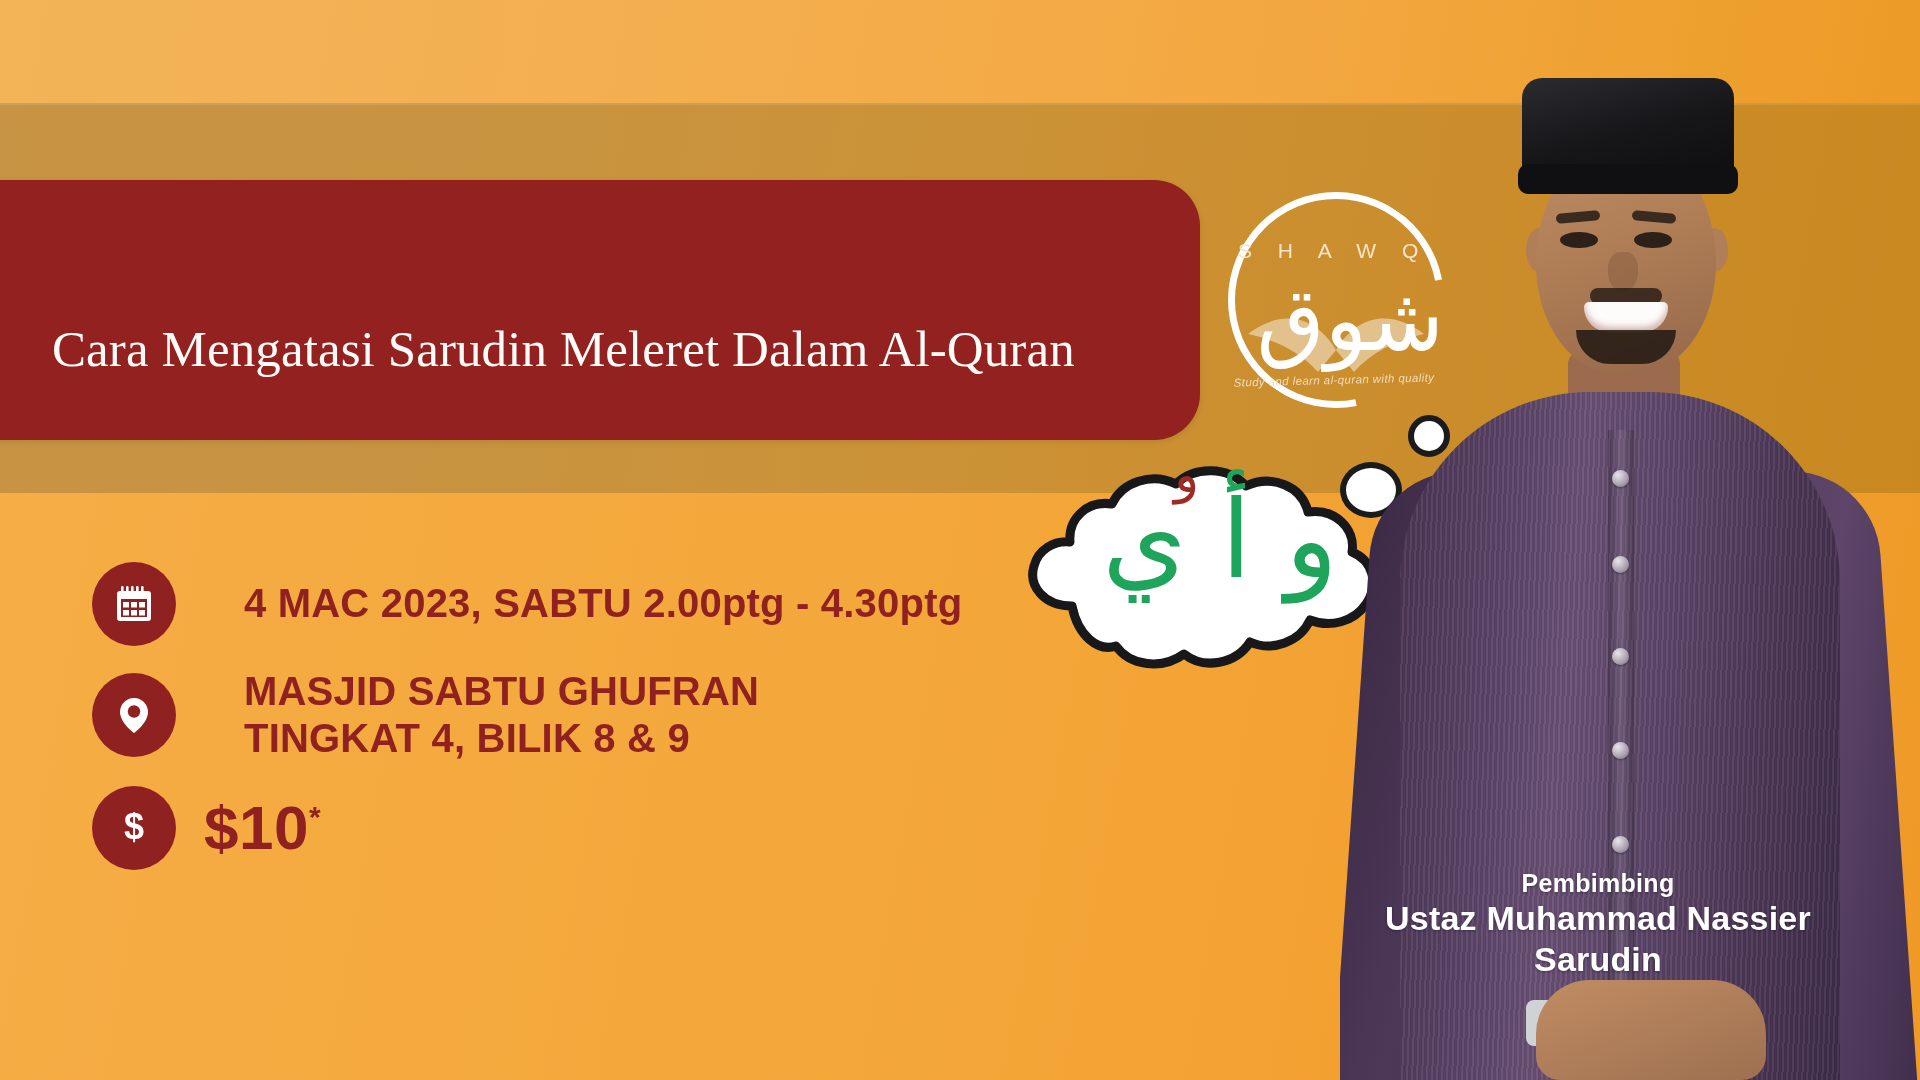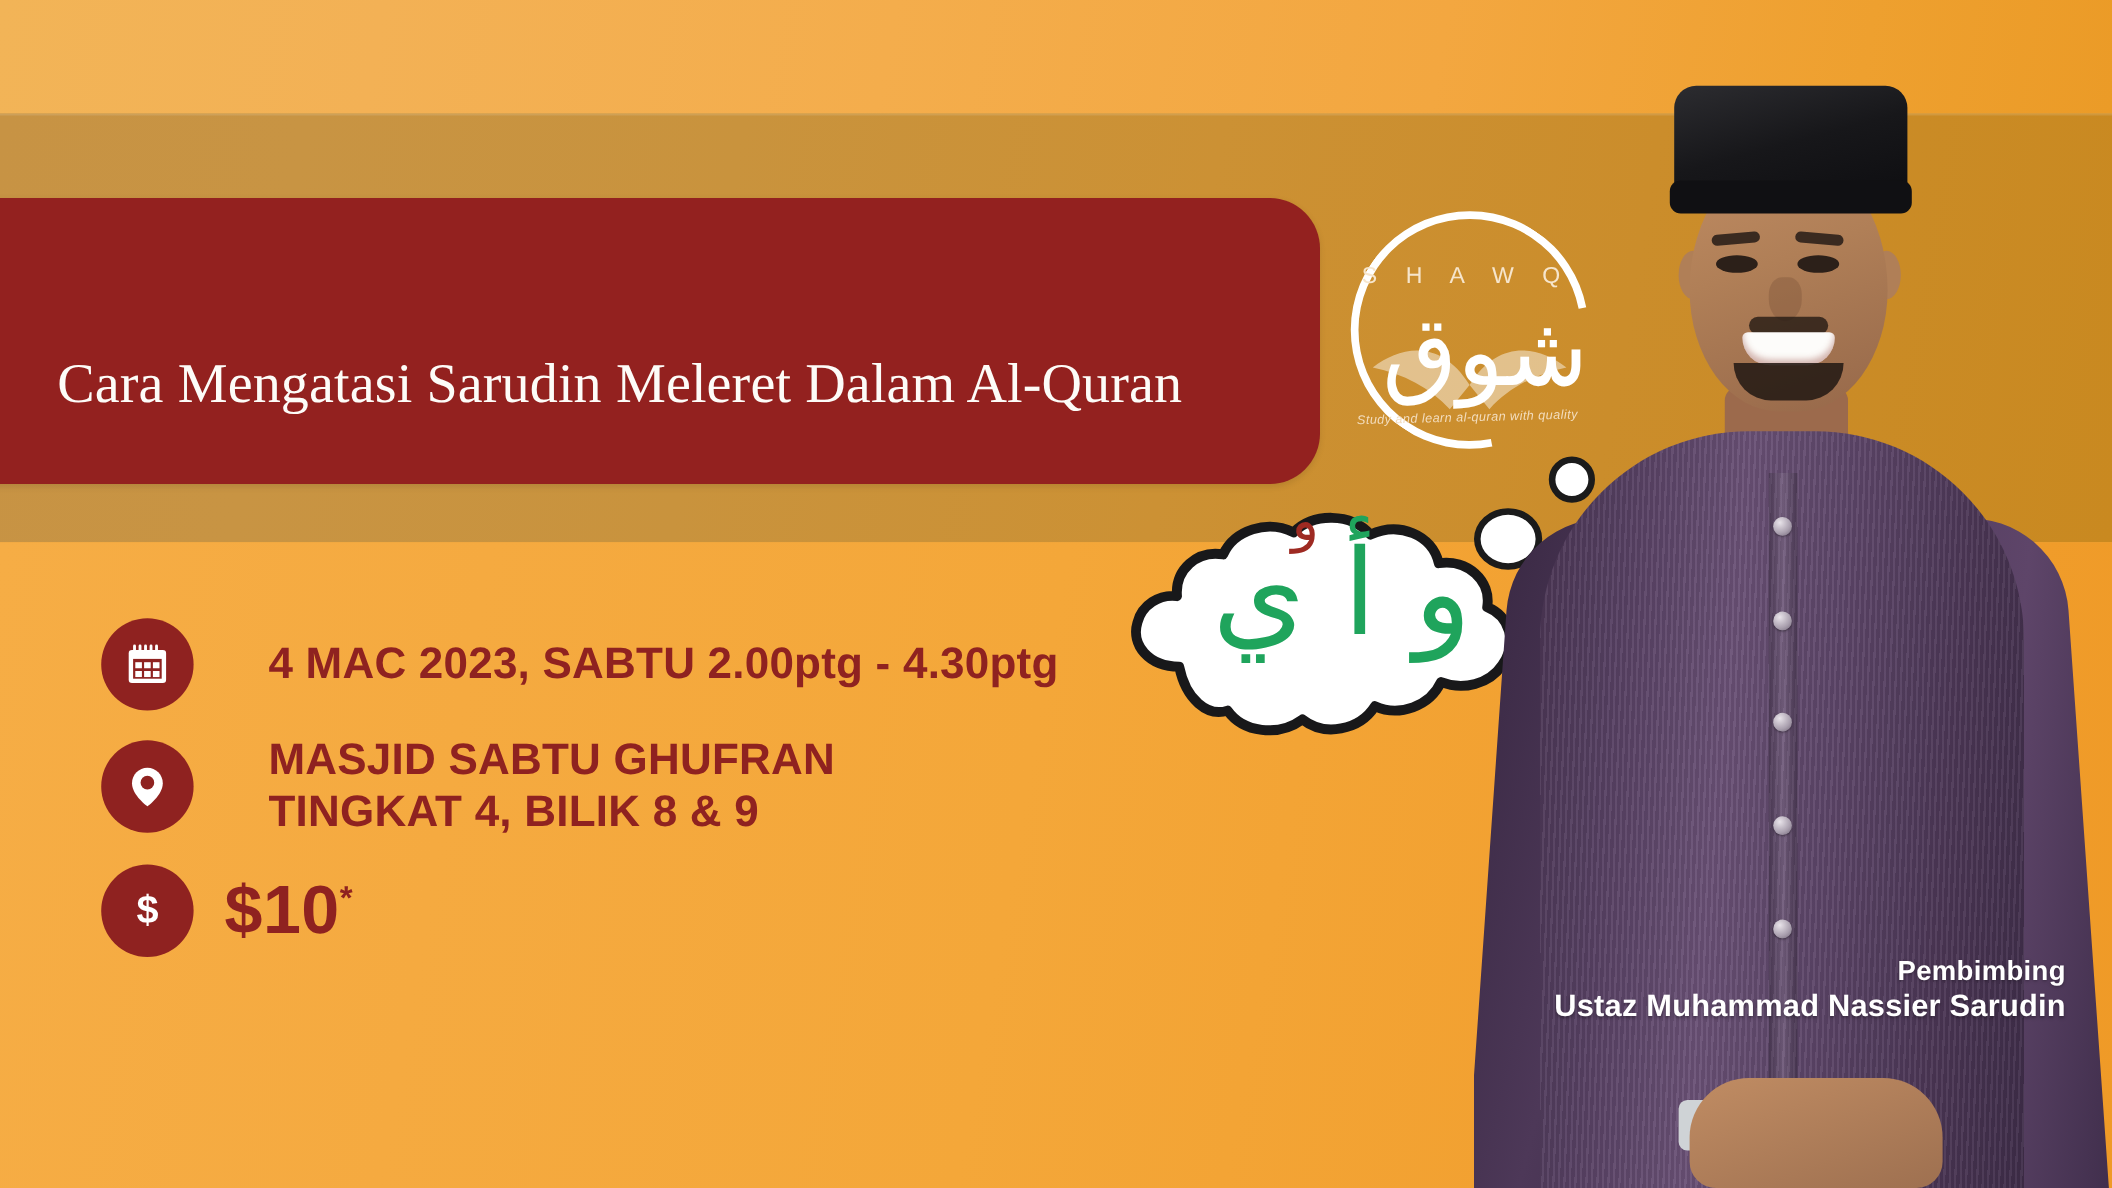--- a/index.html
+++ b/index.html
@@ -320,29 +320,29 @@
     width:30px; height:46px;
     background:#cfd3d6;
     border-radius:8px;
   }
 
   
   .caption {
     position:absolute;
     left:1318px; top:868px;
     width:560px;
-    text-align:right;
+    text-align:center;
     color:#ffffff;
     font-weight:700;
     line-height:1.2;
     text-shadow:0 1px 3px rgba(0,0,0,0.35);
     z-index:20;
   }
   .caption .role { display:block; font-size:25px; letter-spacing:0.3px; }
-  .caption .name { display:block; font-size:28px; letter-spacing:0.2px; }
+  .caption .name { display:block; font-size:34px; letter-spacing:0.2px; }
 </style>
 </head>
 <body>
 
 <div id="poster">
 
   <div class="band-top"></div>
   <div class="band-gold"></div>
   <div class="band-main"></div>
 

